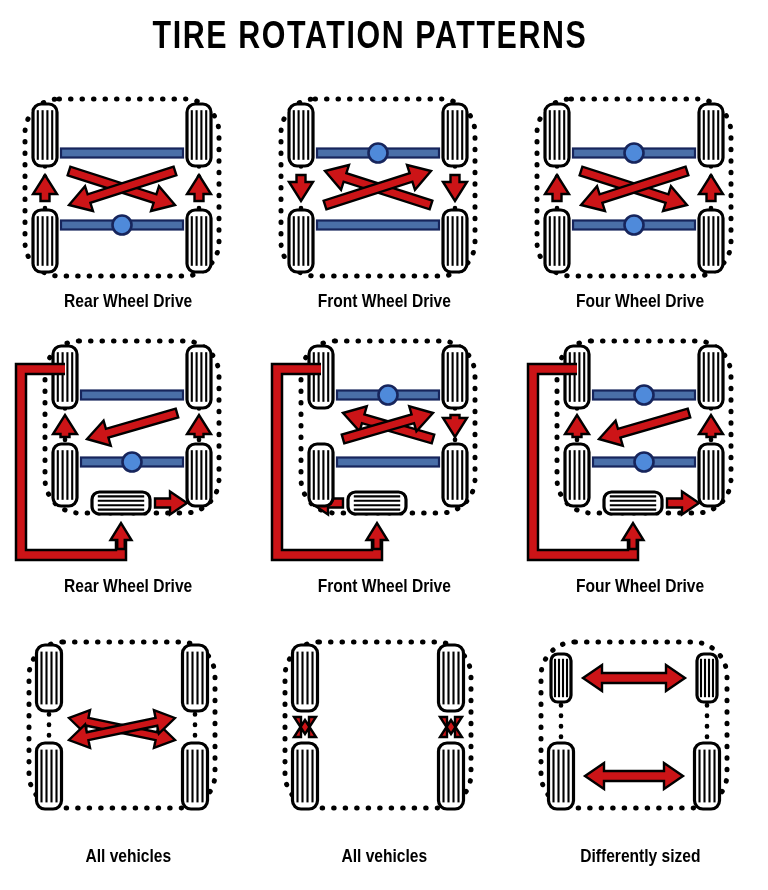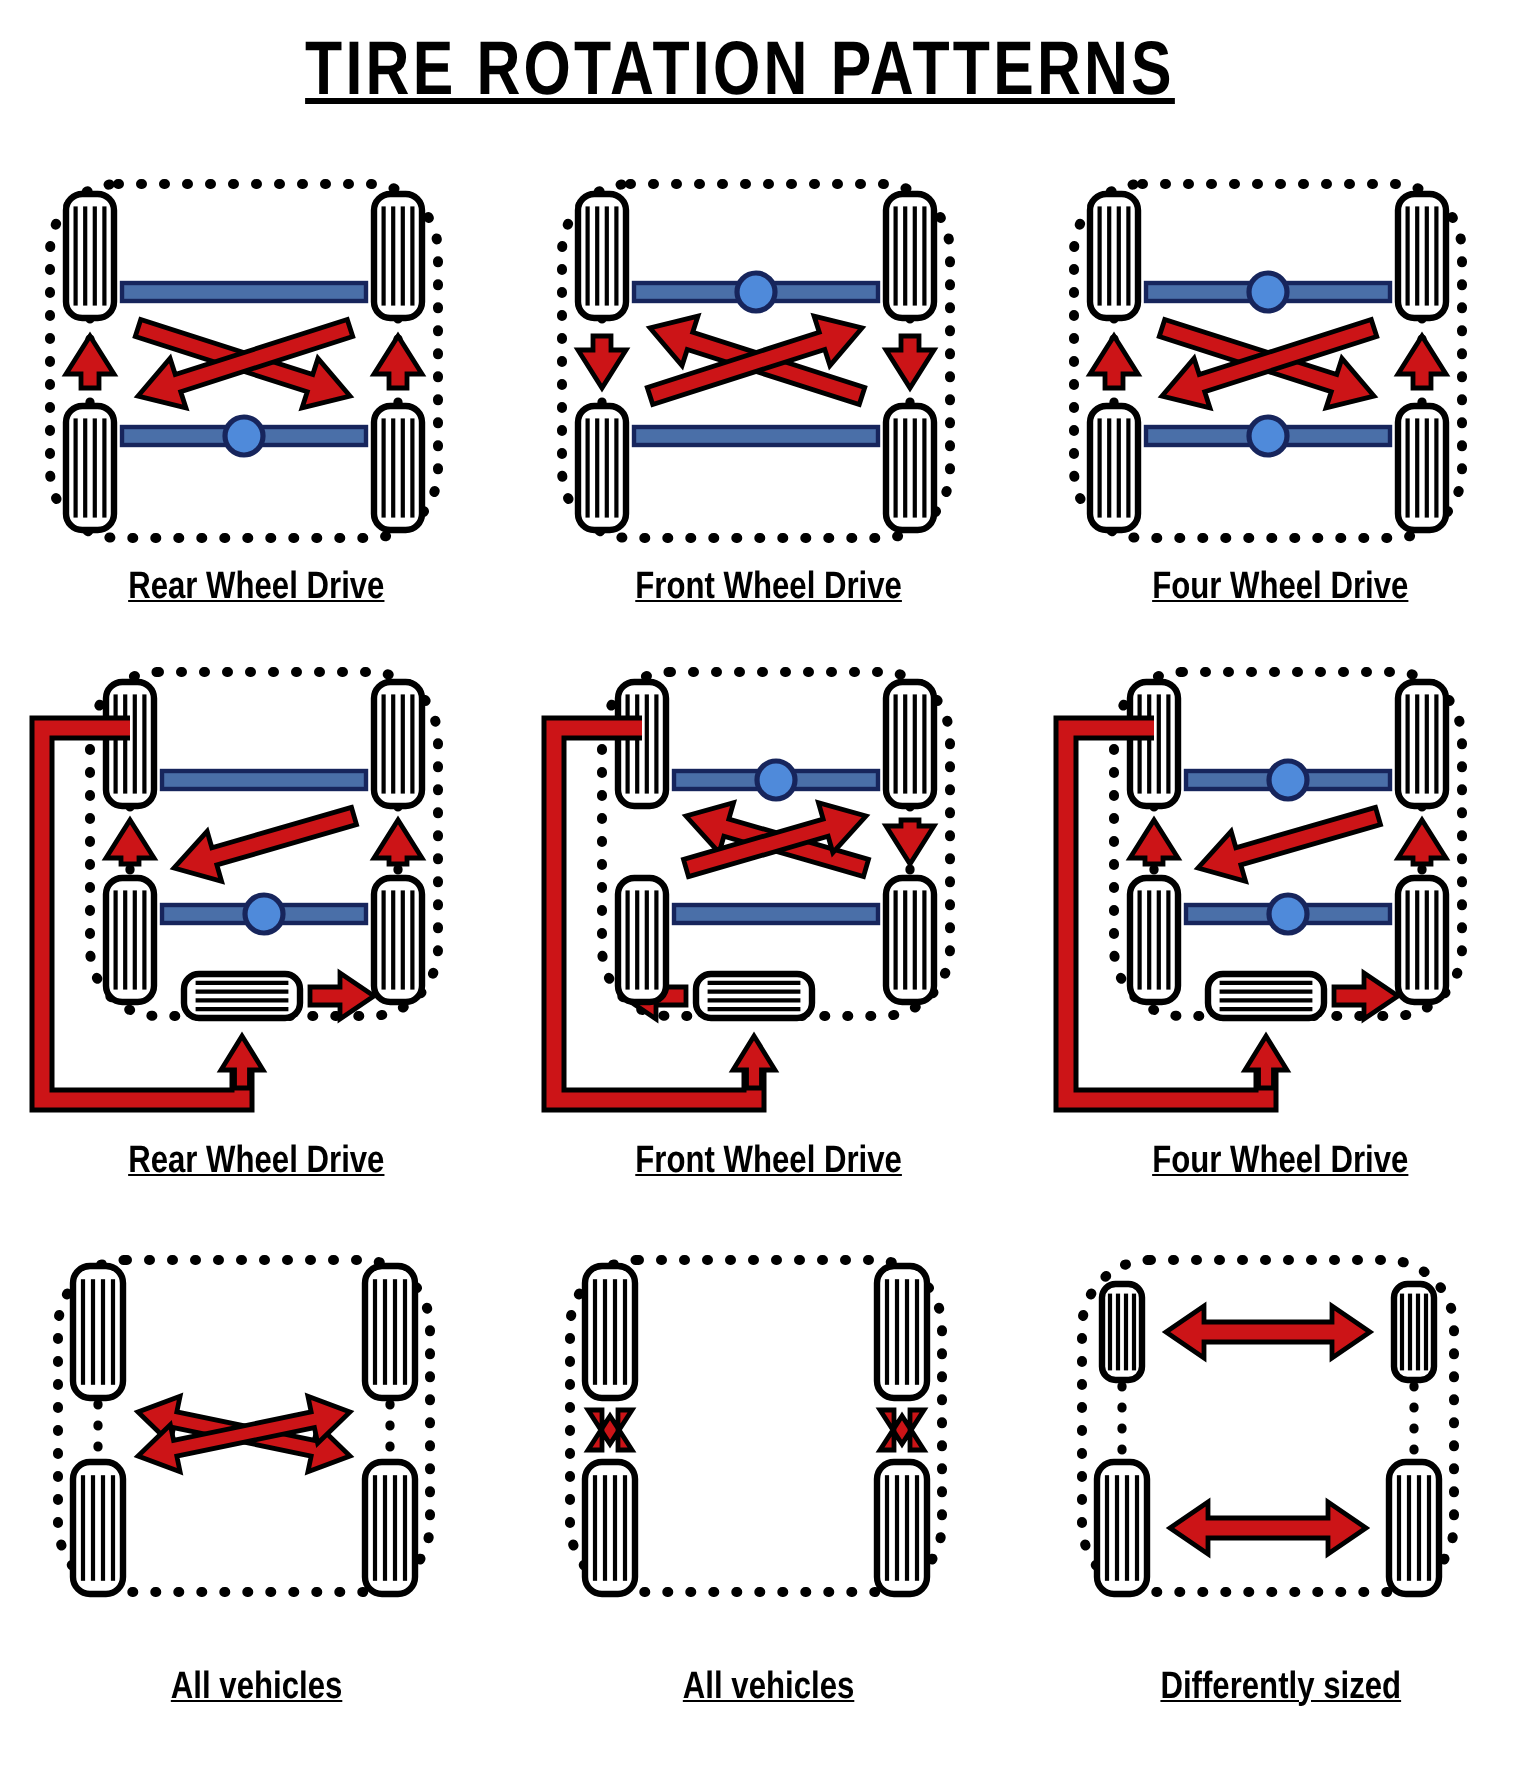--- a/index.html
+++ b/index.html
@@ -3,21 +3,21 @@
 <meta charset="utf-8">
 <title>Tire Rotation Patterns</title>
 <style>
   html,body{margin:0;padding:0;}
   body{
     width:768px;height:890px;
     background:#ffffff;
     font-family:"Liberation Sans", sans-serif;
     overflow:hidden;
   }
-  #page{position:relative;width:740px;height:890px;text-decoration:underline;}
+  #page{position:relative;width:740px;height:890px;}
 
   #title{
     text-align:center;
     font-family:"Liberation Sans", sans-serif;
     font-weight:bold;
     font-size:38px;
     letter-spacing:2px;
     color:#000000;
     margin:0;
     padding-top:14px;
@@ -30,21 +30,21 @@
     margin-top:10px;
     display:grid;
     grid-template-columns:repeat(3,256px);
     grid-template-rows:245px 285px 270px;
   }
   .cell{
     position:relative;
     display:flex;
     flex-direction:column;
     align-items:center;
-    justify-content:center;
+    justify-content:flex-end;
   }
   .diagram{display:block;}
   .caption{
     font-family:"Liberation Sans", sans-serif;
     font-weight:bold;
     font-size:19px;
     color:#000000;
     white-space:nowrap;
     transform:scaleX(0.82);
     transform-origin:center center;

